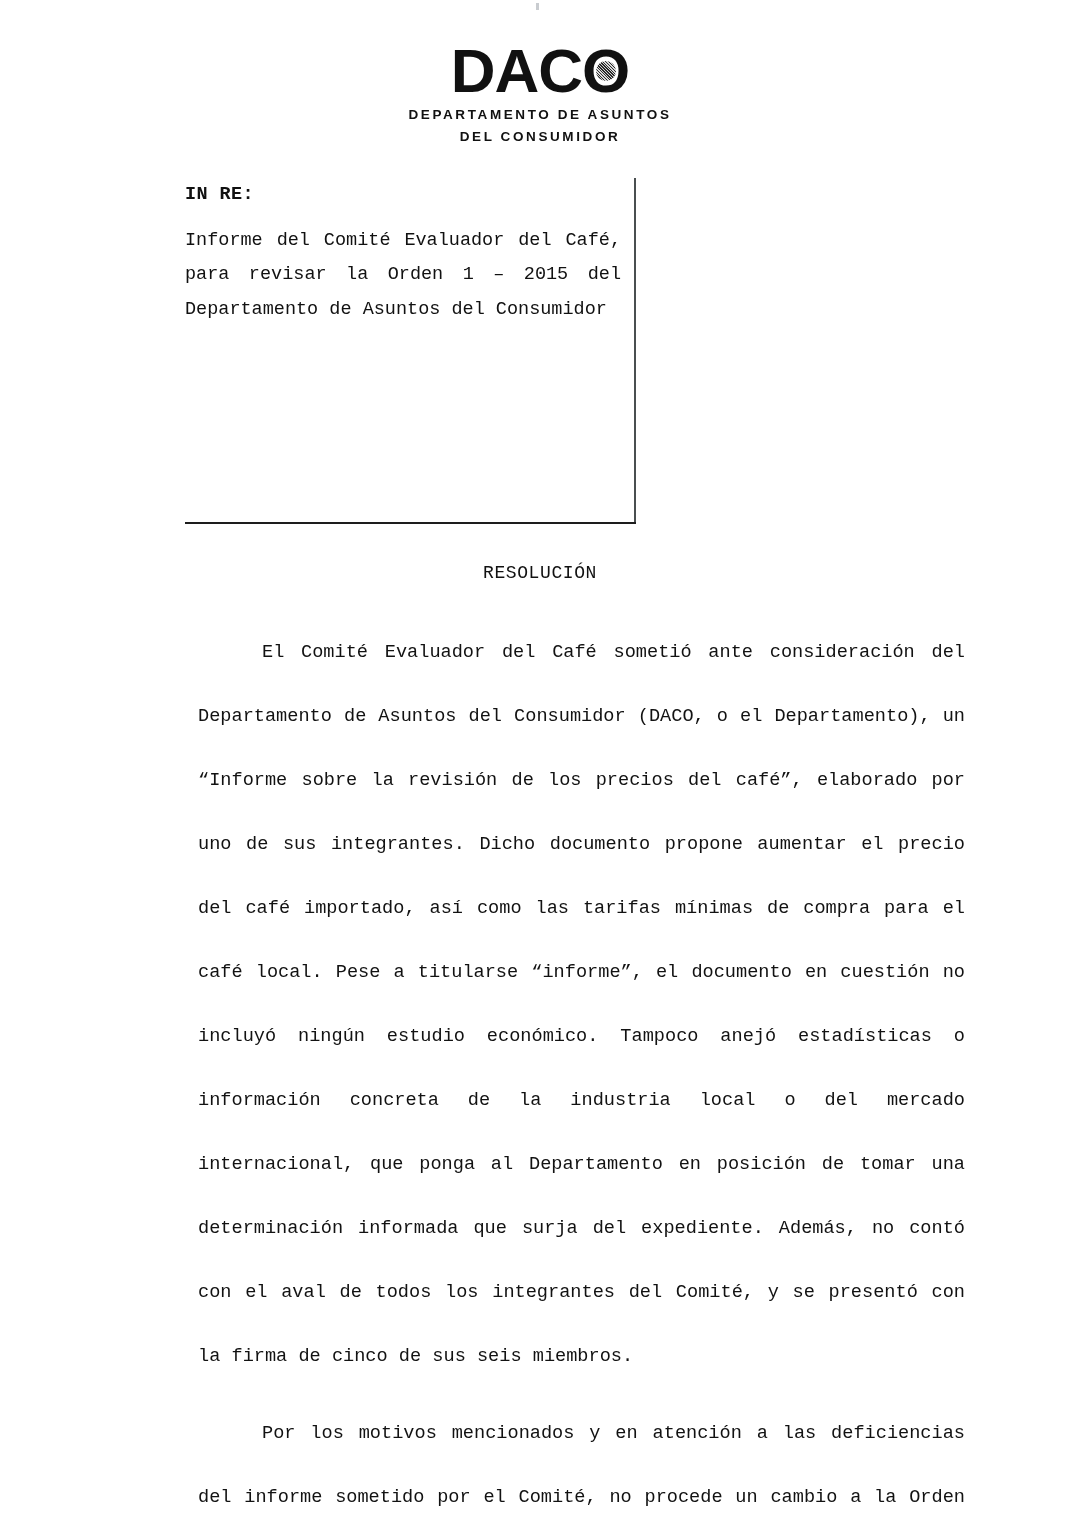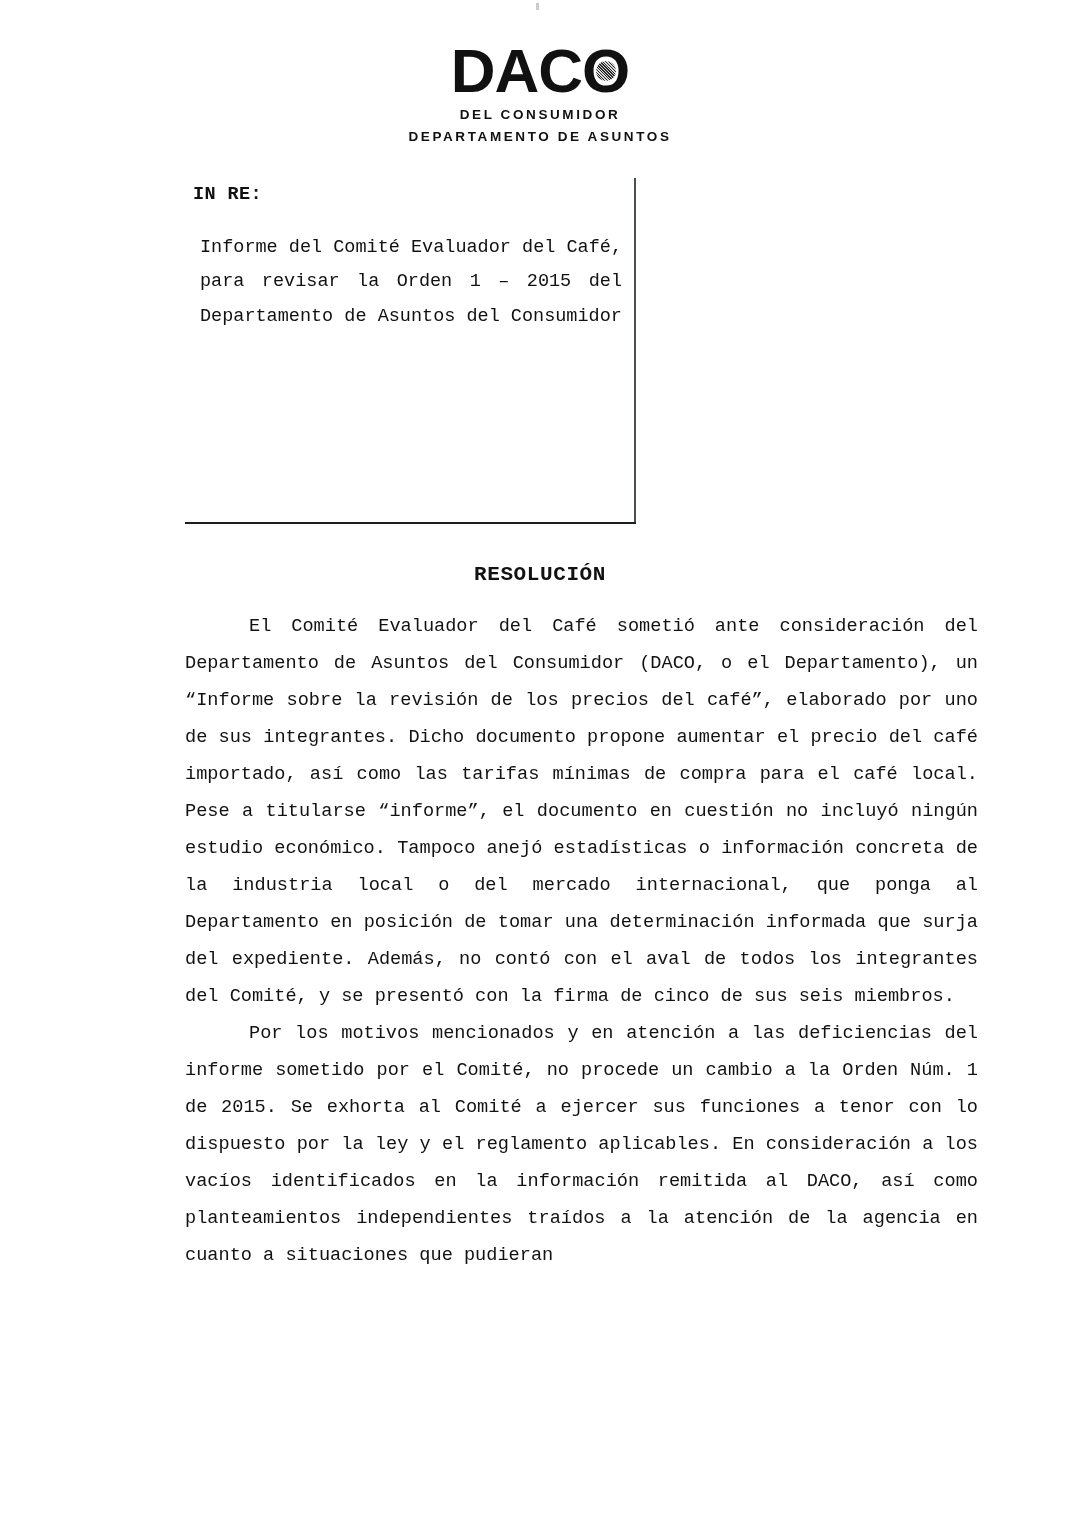--- a/index.html
+++ b/index.html
@@ -99,88 +99,88 @@
     top: 344px;
     width: 451px;
     height: 2px;
     background: #1d1d1d;
   }
   .caption-col {
     position: absolute;
     top: 0;
   }
   .caption-col.left {
-    left: 8px;
+    left: 0px;
     width: 436px;
   }
   .caption-col.right {
     left: 470px;
     width: 325px;
   }
   .cap-line,
   .cap-par {
     font-size: 18.5px;
     line-height: 34.5px;
     color: #111111;
   }
   .cap-label {
     font-weight: bold;
     letter-spacing: 0.4px;
   }
   .cap-par {
     text-align: justify;
     text-align-last: left;
-    margin: 7px;
+    margin: 0;
   }
   .cap-spacer-sm { height: 11px; }
   .cap-spacer-md { height: 36px; }
 
   
   .doc-title {
     position: absolute;
     left: 0;
     top: 563px;
     width: 1080px;
     text-align: center;
-    font-size: 21px;
-    font-weight: bold;
+    font-size: 18px;
+    font-weight: normal;
     letter-spacing: 0.6px;
     color: #111111;
   }
 
   
   .body-copy {
     position: absolute;
     left: 185px;
     top: 608px;
     width: 793px;
   }
   .body-copy p {
-    margin: 0;
+    margin: 13px;
     font-size: 18.6px;
-    line-height: 37px;
+    line-height: 64px;
     text-align: justify;
     text-align-last: left;
     text-indent: 64px;
     color: #121212;
   }
 </style>
 </head>
 <body>
 
 <div class="page">
 
   <div class="scan-mark"></div>
 
   <div class="letterhead">
     <div class="logo-wordmark">
       <span>DAC</span><span class="o-wrap"><span>O</span><span class="logo-dot"></span></span>
     </div>
+    <div class="logo-subtitle">DEPARTAMENTO DE ASUNTOS</div>
     <div class="logo-subtitle">DEL CONSUMIDOR</div>
-    <div class="logo-subtitle">DEPARTAMENTO DE ASUNTOS</div>
   </div>
 
   <div class="caption">
 
     <div class="caption-rule-v"></div>
     <div class="caption-rule-h"></div>
 
     <div class="caption-col left">
       <div class="cap-line cap-label">IN RE:</div>
       <div class="cap-spacer-sm"></div>

